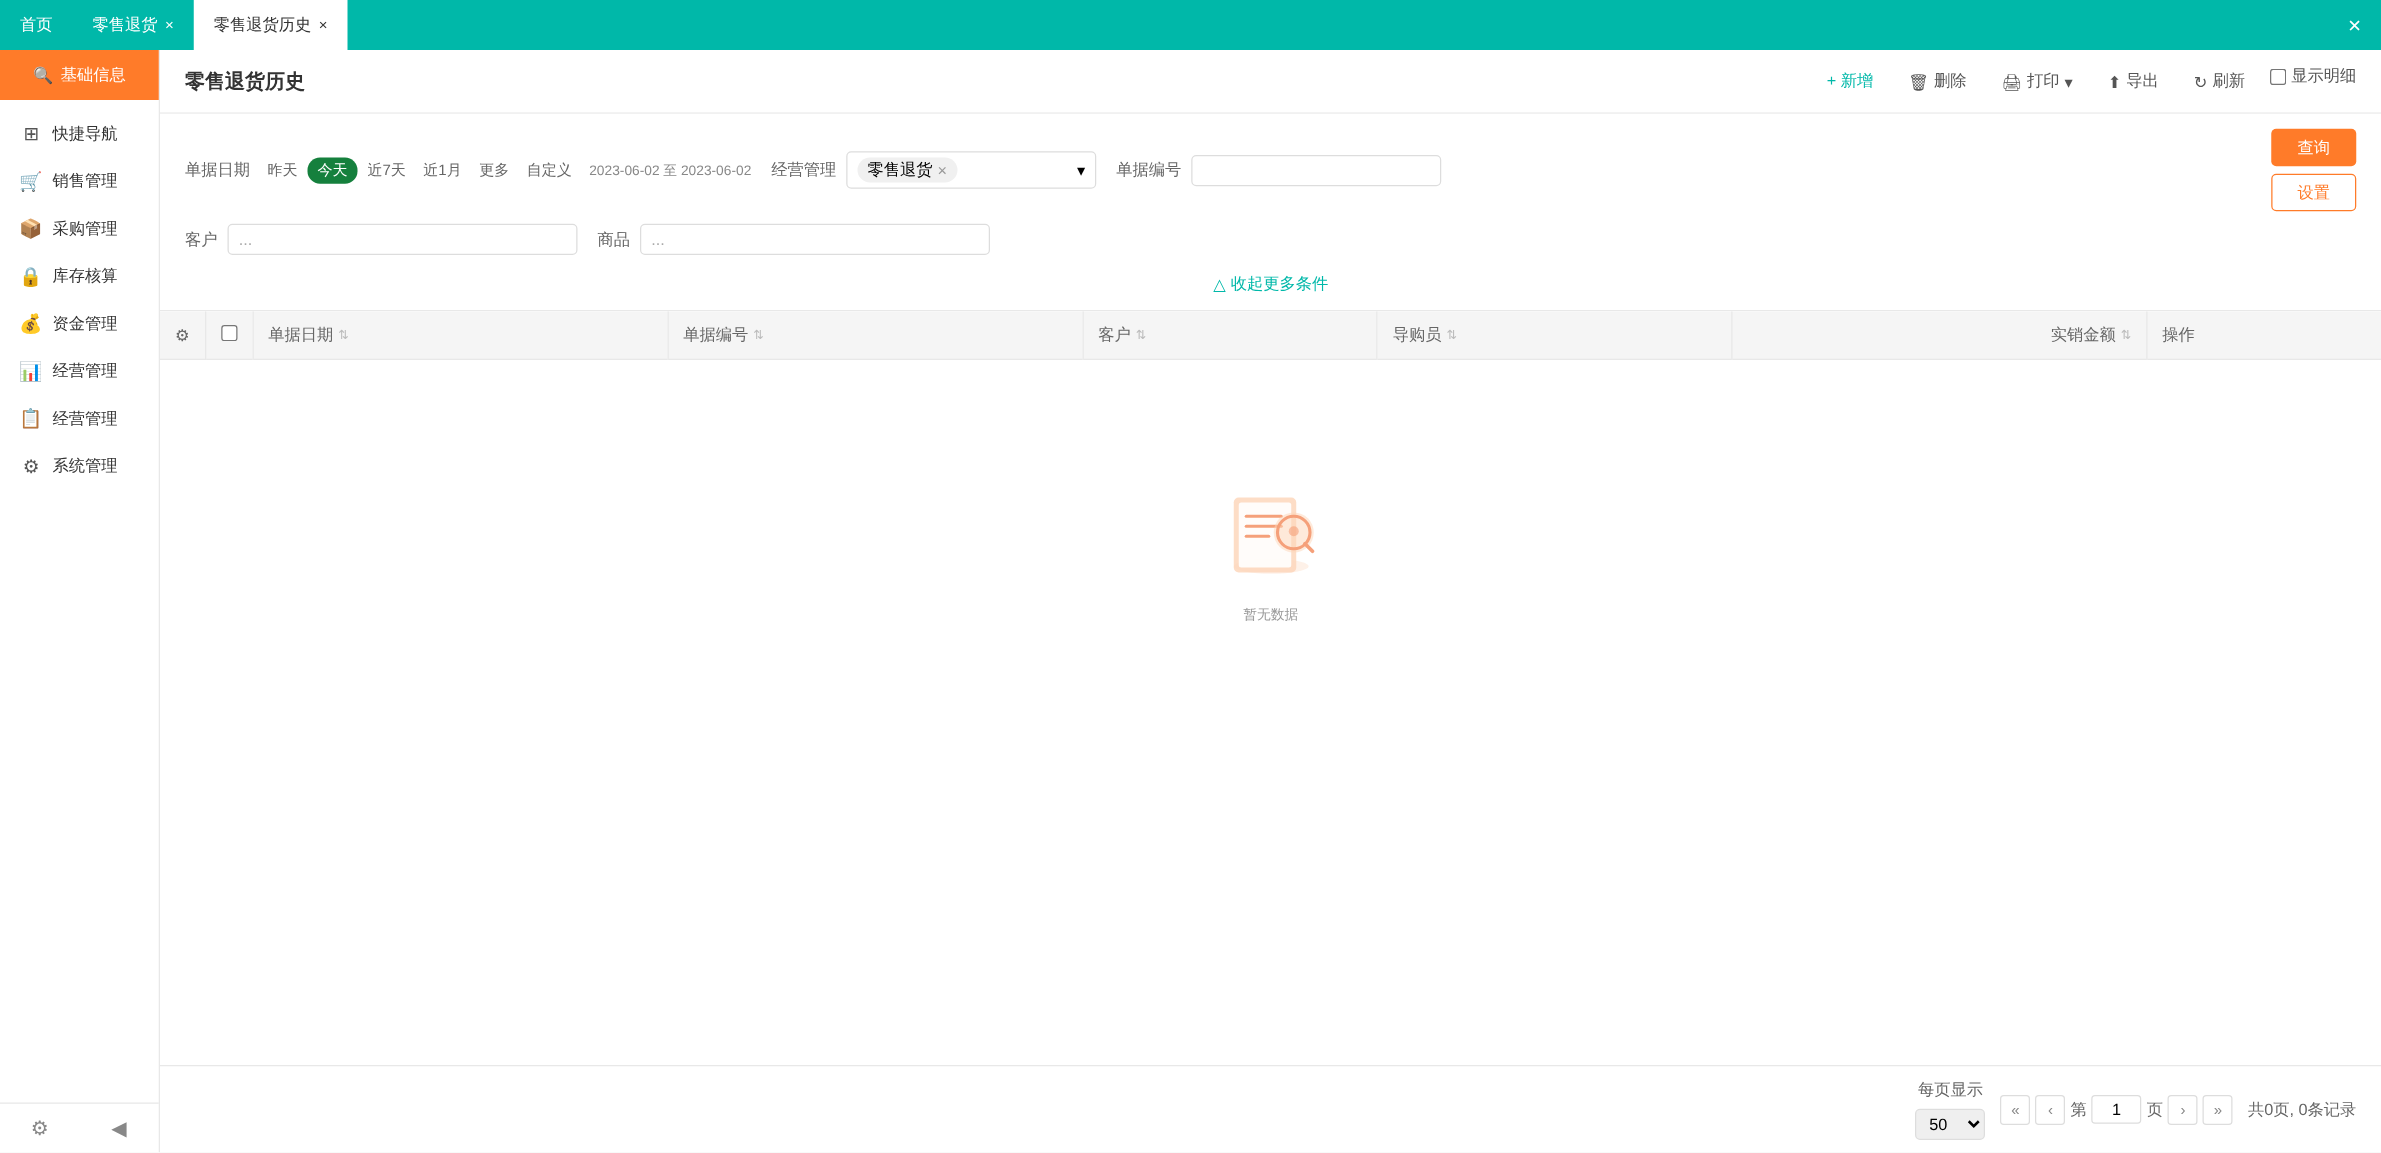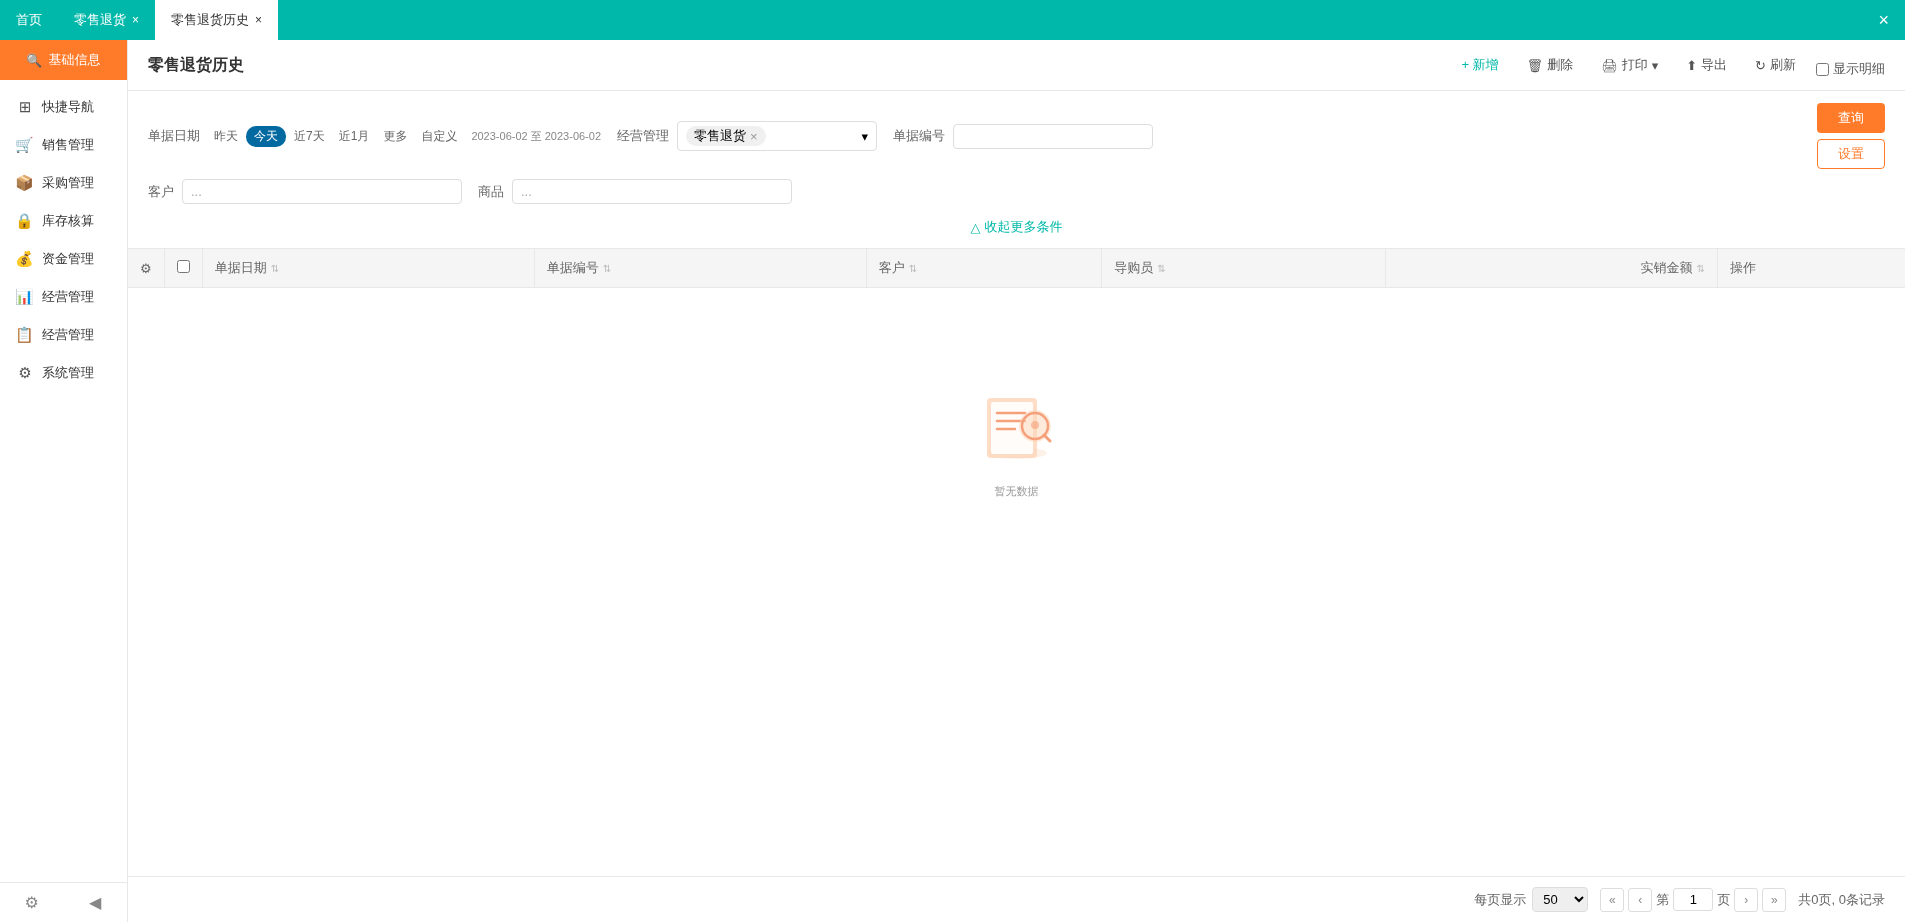--- a/index.html
+++ b/index.html
@@ -132,21 +132,21 @@
       border-bottom: 1px solid #e8e8e8;
       flex-shrink: 0;
     }
     .page-title {
       font-size: 16px;
       font-weight: bold;
       color: #333;
     }
     .toolbar {
       display: flex;
-      align-items: flex-end;
+      align-items: flex-start;
       gap: 12px;
     }
     .toolbar-btn {
       display: flex;
       align-items: center;
       gap: 4px;
       cursor: pointer;
       color: #555;
       font-size: 13px;
       padding: 4px 8px;
@@ -194,21 +194,21 @@
       gap: 2px;
     }
     .date-btn {
       padding: 2px 6px;
       cursor: pointer;
       color: #666;
       font-size: 12px;
       border-radius: 2px;
     }
     .date-btn.active {
-      background: #0369a1;
+      background: #15803d;
       color: #fff;
       border-radius: 10px;
       padding: 2px 8px;
     }
     .date-range {
       color: #888;
       font-size: 11px;
     }
     .filter-select {
       display: flex;
@@ -345,20 +345,21 @@
       justify-content: flex-end;
       gap: 12px;
       flex-shrink: 0;
     }
     .per-page {
       display: flex;
       align-items: center;
       gap: 6px;
       color: #666;
       font-size: 13px;
+      flex-direction: column;
     }
     .per-page-select {
       border: 1px solid #ddd;
       border-radius: 4px;
       padding: 3px 6px;
       font-size: 13px;
     }
     .page-nav {
       display: flex;
       align-items: center;

